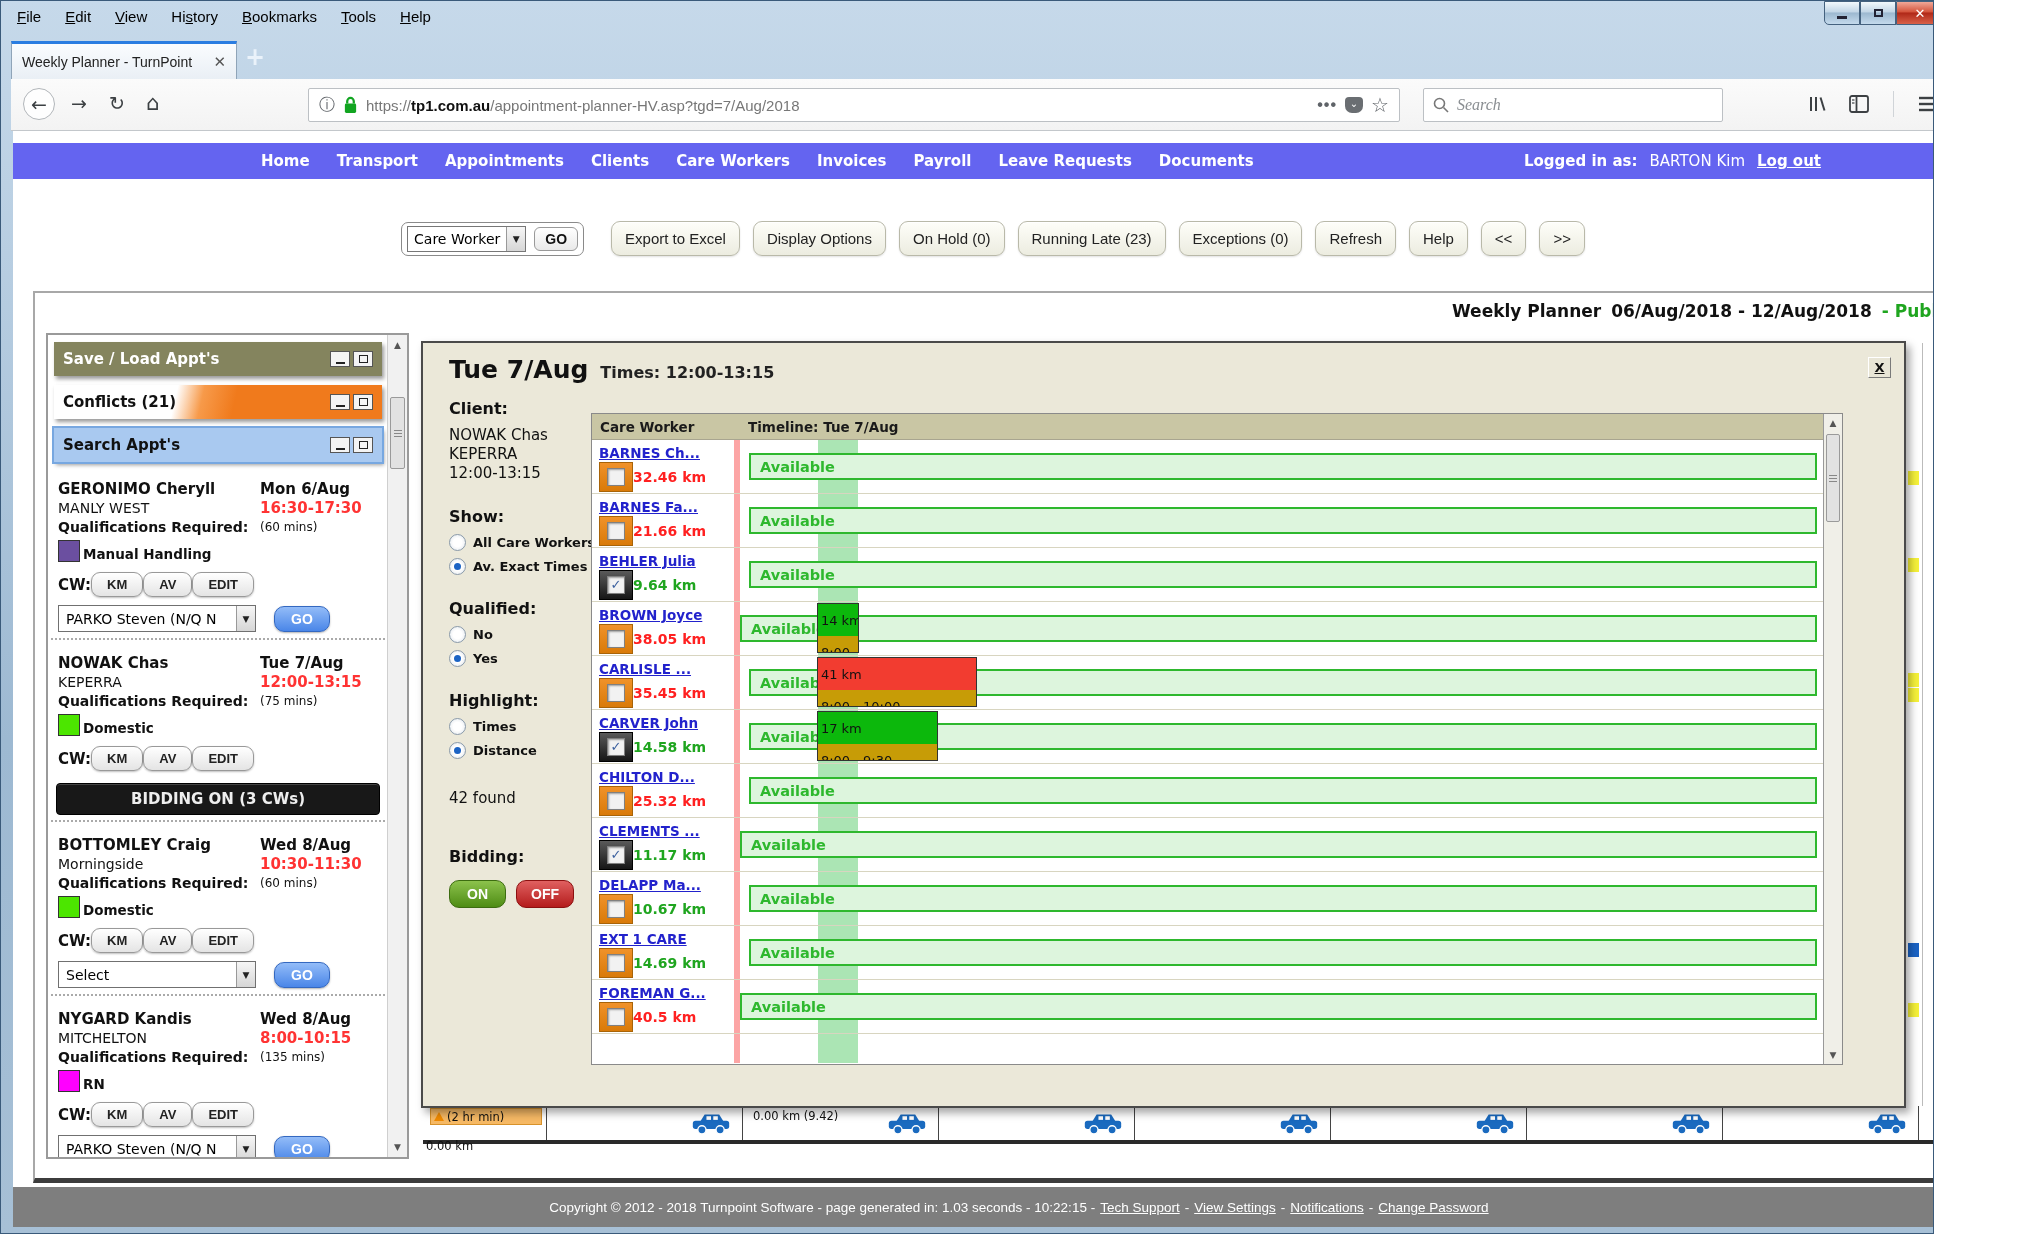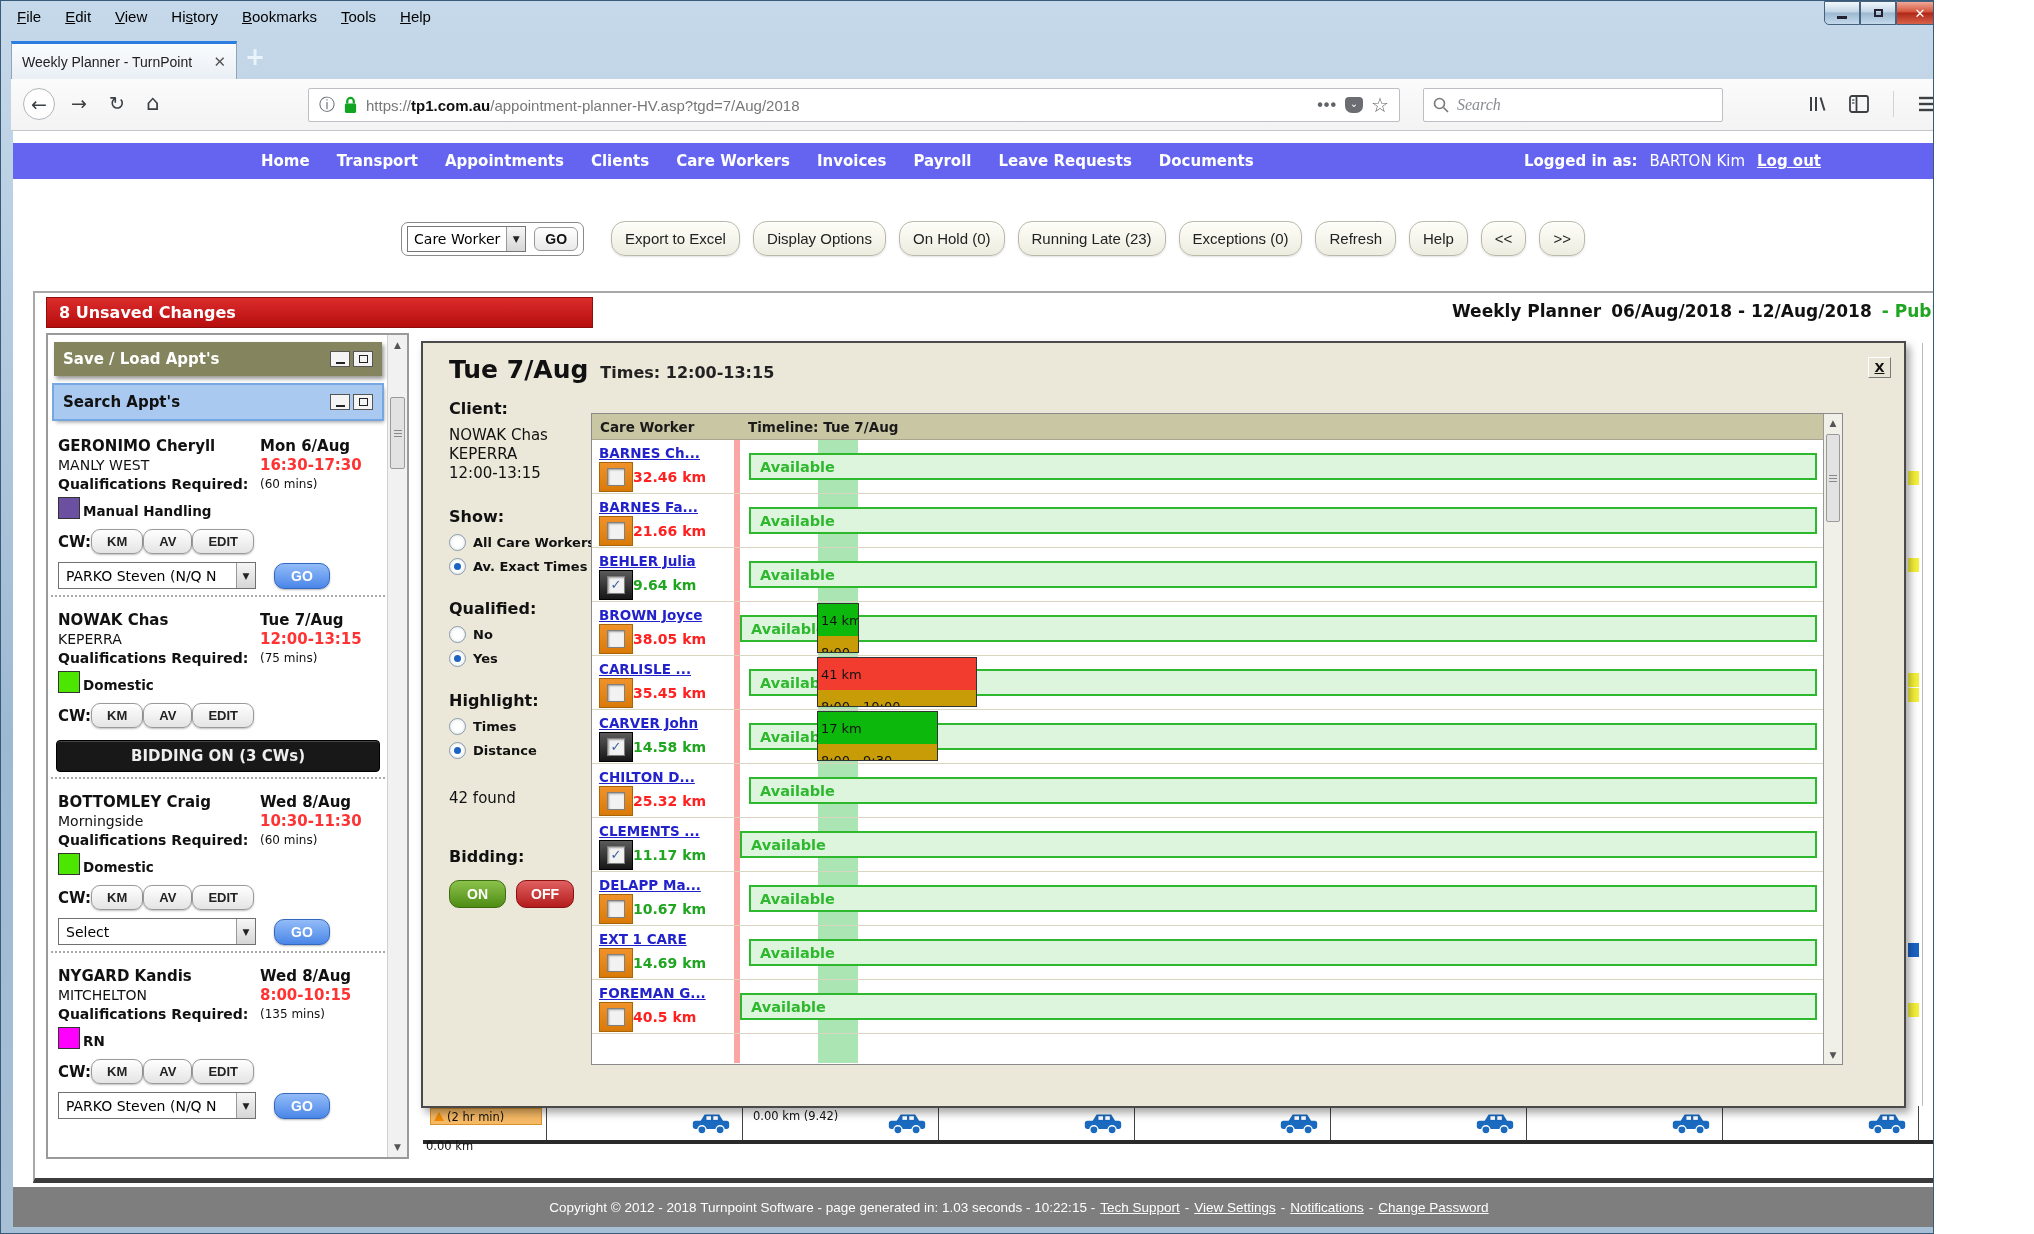--- a/index.html
+++ b/index.html
@@ -34,21 +34,21 @@
 
   
   .page{position:absolute;left:12px;top:130px;width:2000px;height:1056px;background:#fff}
   .appnav{position:absolute;left:0;top:12px;width:1978px;height:36px;background:#6464f0;display:flex;align-items:center;gap:27px;padding-left:248px;font-size:15px;font-weight:bold;color:#fff}
   .navitem{cursor:pointer}
   .appnav-right{position:absolute;right:170px;display:flex;gap:12px;align-items:center}
   .appnav-right .user{font-weight:normal}
   .appnav-right .logout{text-decoration:underline}
 
   .tbrow{position:absolute;left:0;top:90px;width:1960px;display:flex;justify-content:center;gap:13px;align-items:center}
-  .tbtn{background:linear-gradient(#fefef9,#ecece0);border:1px solid #b9b9a9;border-radius:14px;padding:8px 13px;font-size:15px;color:#222;box-shadow:inset 0 1px 0 #fff,0 1px 2px rgba(0,0,0,.12);white-space:nowrap}
+  .tbtn{background:linear-gradient(#fefef9,#ecece0);border:1px solid #b9b9a9;border-radius:9px;padding:8px 13px;font-size:15px;color:#222;box-shadow:inset 0 1px 0 #fff,0 1px 2px rgba(0,0,0,.12);white-space:nowrap}
   .care-group{display:flex;align-items:center;gap:8px;border:1px solid #8a8a8a;border-radius:7px;background:#fff;padding:3px 5px;margin-right:14px}
   .mini-sel{display:flex;align-items:center;border:1px solid #777;height:26px;font-size:14px}
   .mini-sel .val{padding:0 6px;white-space:nowrap}
   .selarrow{width:19px;height:100%;border-left:1px solid #999;background:linear-gradient(#f6f6f6,#d6d6d6);font-size:9px;color:#222;display:flex;align-items:center;justify-content:center}
   .gobtn-plain{border:1px solid #999;border-radius:6px;background:linear-gradient(#fff,#e9e9e9);font-size:14px;font-weight:bold;padding:3px 10px;color:#111}
 
   .planner-box{position:absolute;left:20px;top:160px;width:1956px;height:892px;border:2px solid #a8a8a8;border-bottom:5px solid #3c3c3c;background:#fff}
   .unsaved{position:absolute;left:33px;top:166px;width:547px;height:31px;background:linear-gradient(#dc2c2c,#b60d0d);border:1px solid #8e0e0e;color:#fff;font-weight:bold;font-size:16px;display:flex;align-items:center;padding-left:12px;z-index:2}
   .wk-head{position:absolute;right:24px;top:170px;font-size:17px;font-weight:bold;color:#111;z-index:2;display:flex;gap:10px}
   .wk-head .pub{color:#1fa51f}
@@ -262,21 +262,20 @@
           <button class="tbtn">Running Late (23)</button>
           <button class="tbtn">Exceptions (0)</button>
           <button class="tbtn">Refresh</button>
           <button class="tbtn">Help</button>
           <button class="tbtn">&lt;&lt;</button>
           <button class="tbtn">&gt;&gt;</button>
         </span>
     </div>
 
     <div class="planner-box"></div>
-    <div class="unsaved">8 Unsaved Changes</div>
     <div class="wk-head">
       <span>Weekly Planner</span>
       <span>06/Aug/2018 - 12/Aug/2018</span>
       <span class="pub">- Published</span>
     </div>
 
     <div class="carstrip">
       <div class="chip">
           <span class="warn"></span>
           <span>(2 hr min)</span>
@@ -360,20 +359,31 @@
           <span>Save / Load Appt's</span>
           <span class="sec-btns">
               <span class="wb">
                 <span class="minbar2"></span>
               </span>
               <span class="wb">
                 <span class="maxbox2"></span>
               </span>
             </span>
         </div>
+        <div class="sec sec-conf">
+          <span>Conflicts (21)</span>
+          <span class="sec-btns">
+              <span class="wb">
+                <span class="minbar2"></span>
+              </span>
+              <span class="wb">
+                <span class="maxbox2"></span>
+              </span>
+            </span>
+        </div>
         <div class="sec sec-search">
           <span>Search Appt's</span>
           <span class="sec-btns">
               <span class="wb">
                 <span class="minbar2"></span>
               </span>
               <span class="wb">
                 <span class="maxbox2"></span>
               </span>
             </span>

